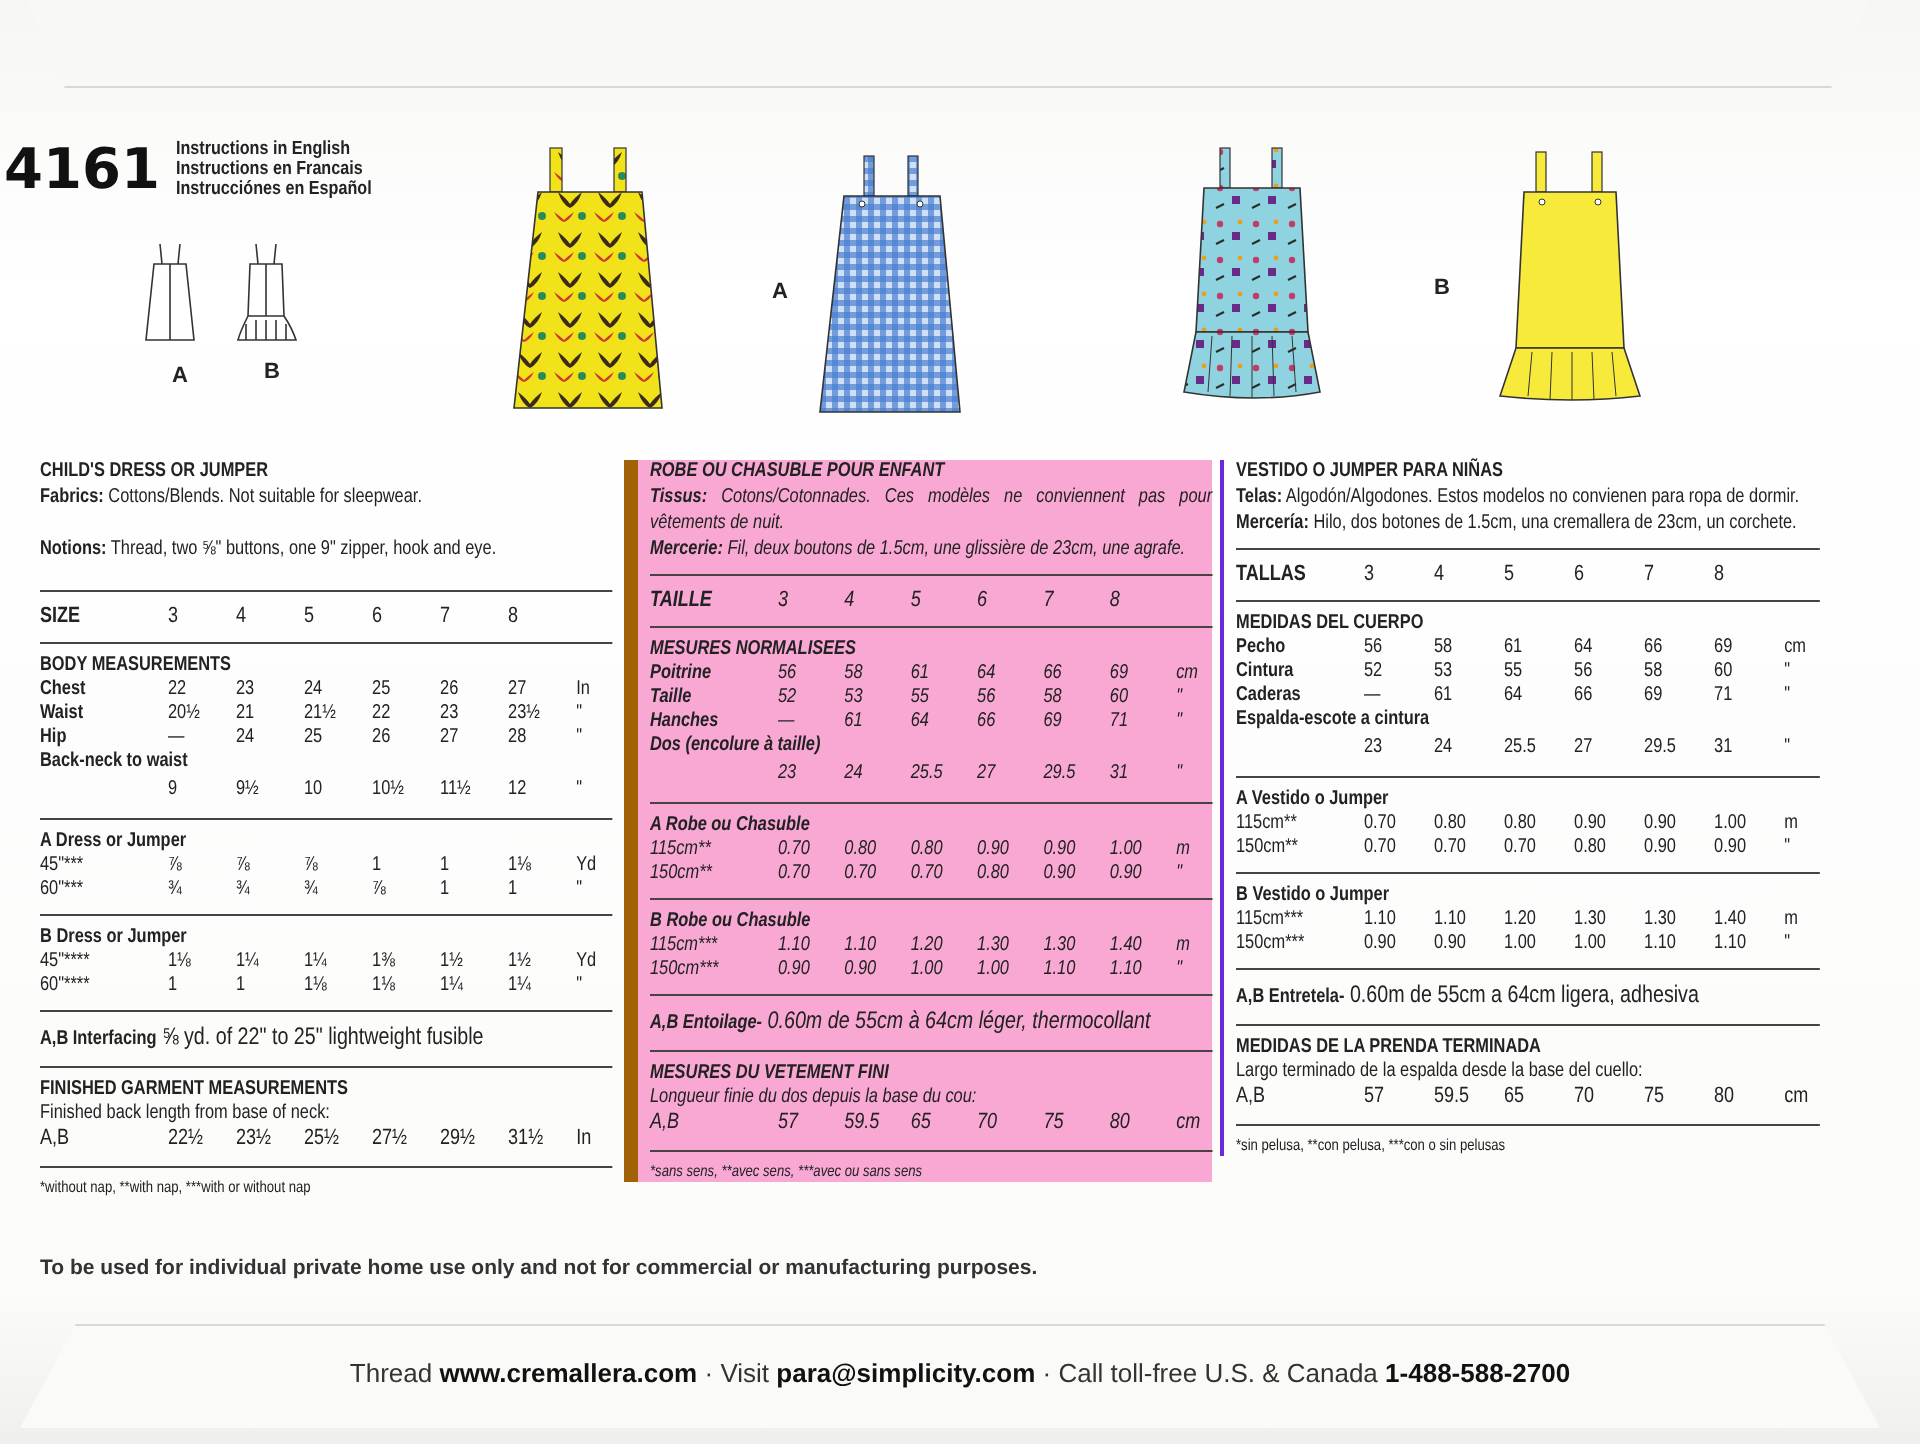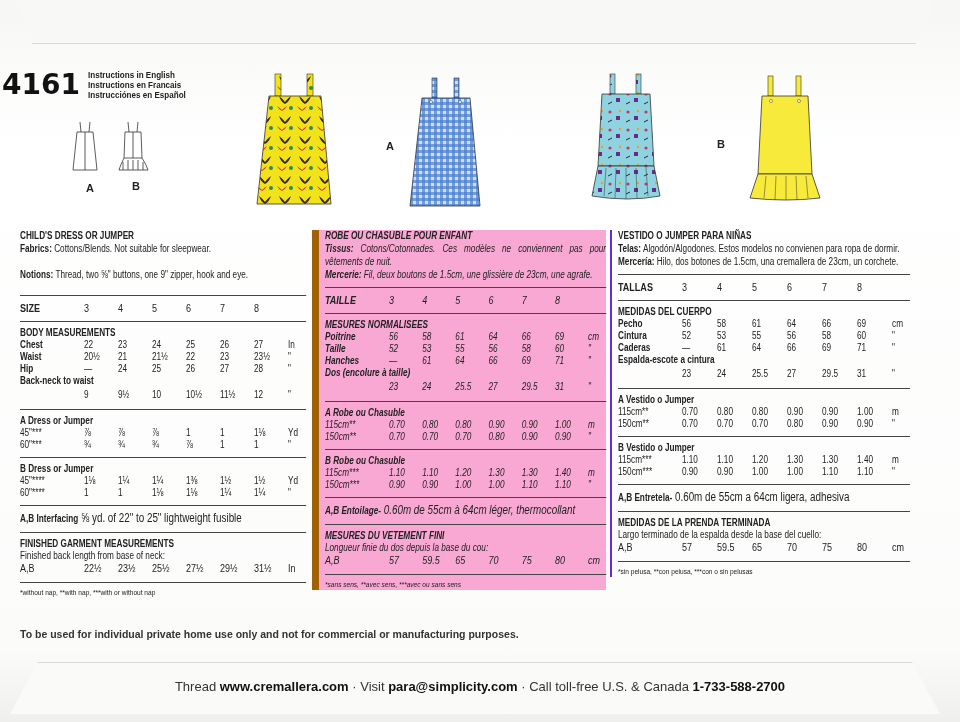--- a/index.html
+++ b/index.html
@@ -526,14 +526,14 @@
 <div class="disclaimer">To be used for individual private home use only and not for commercial or manufacturing purposes.</div>
 
 <div class="contact">
   <span>Thread</span>
   <b>www.cremallera.com</b>
   <span>·</span>
   <span>Visit</span>
   <b>para@simplicity.com</b>
   <span>·</span>
   <span>Call toll-free U.S. &amp; Canada</span>
-  <b>1-733-588-2700</b>
+  <b>1-488-588-2700</b>
 </div>
 
 </body></html>

